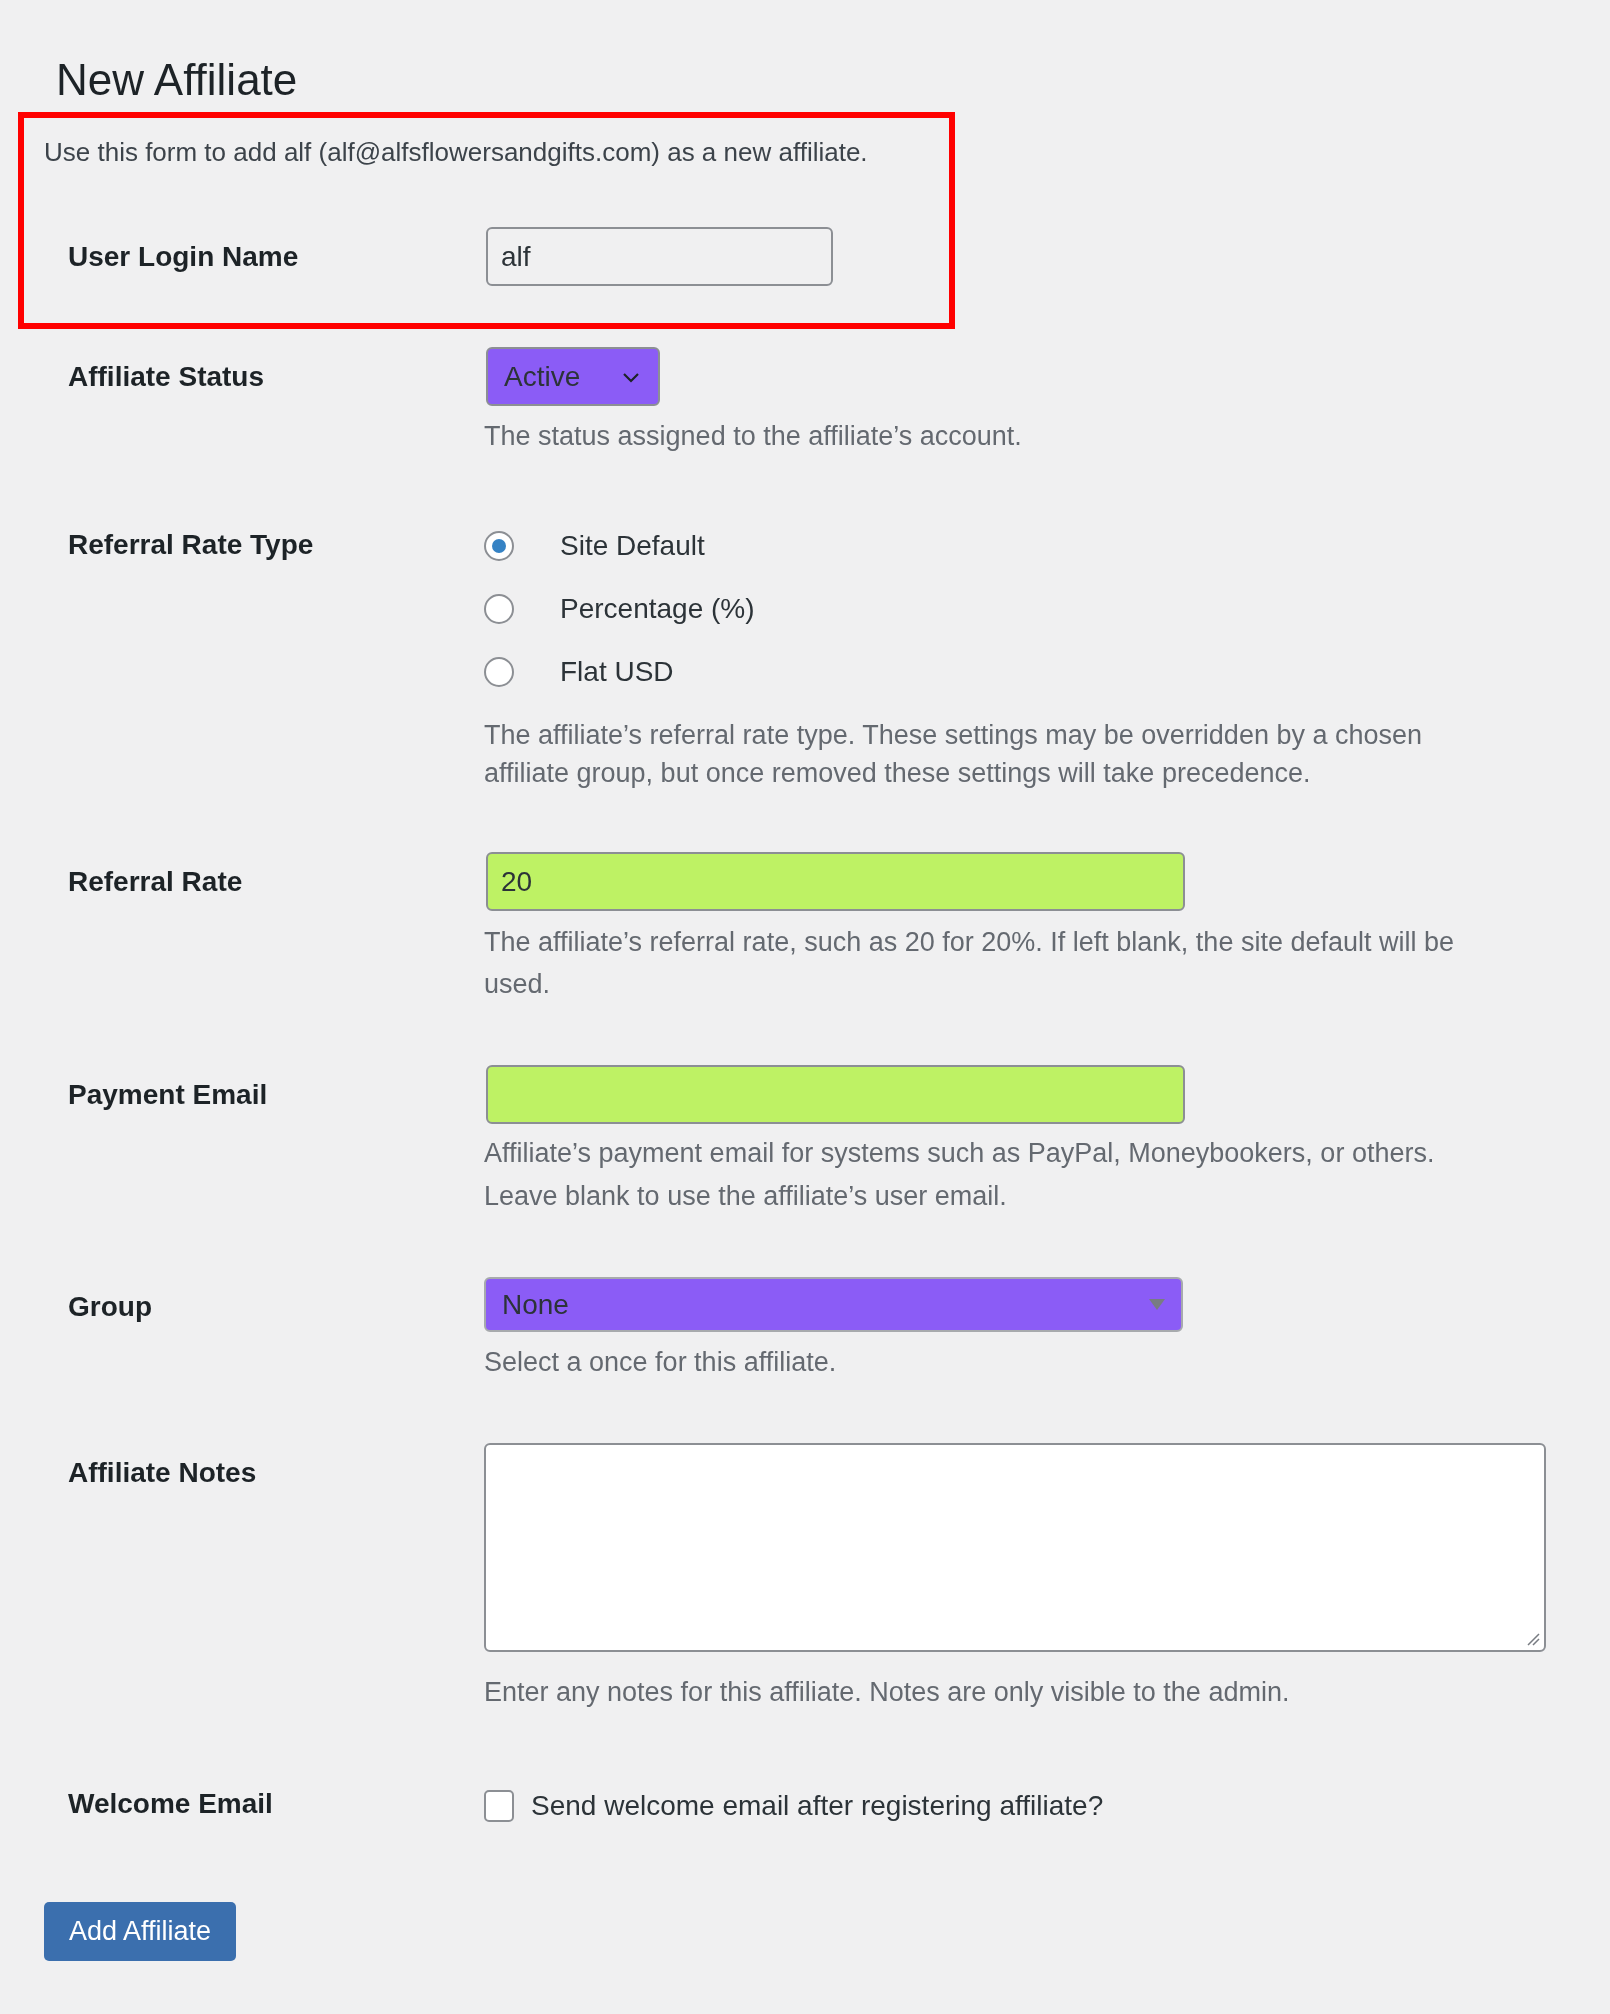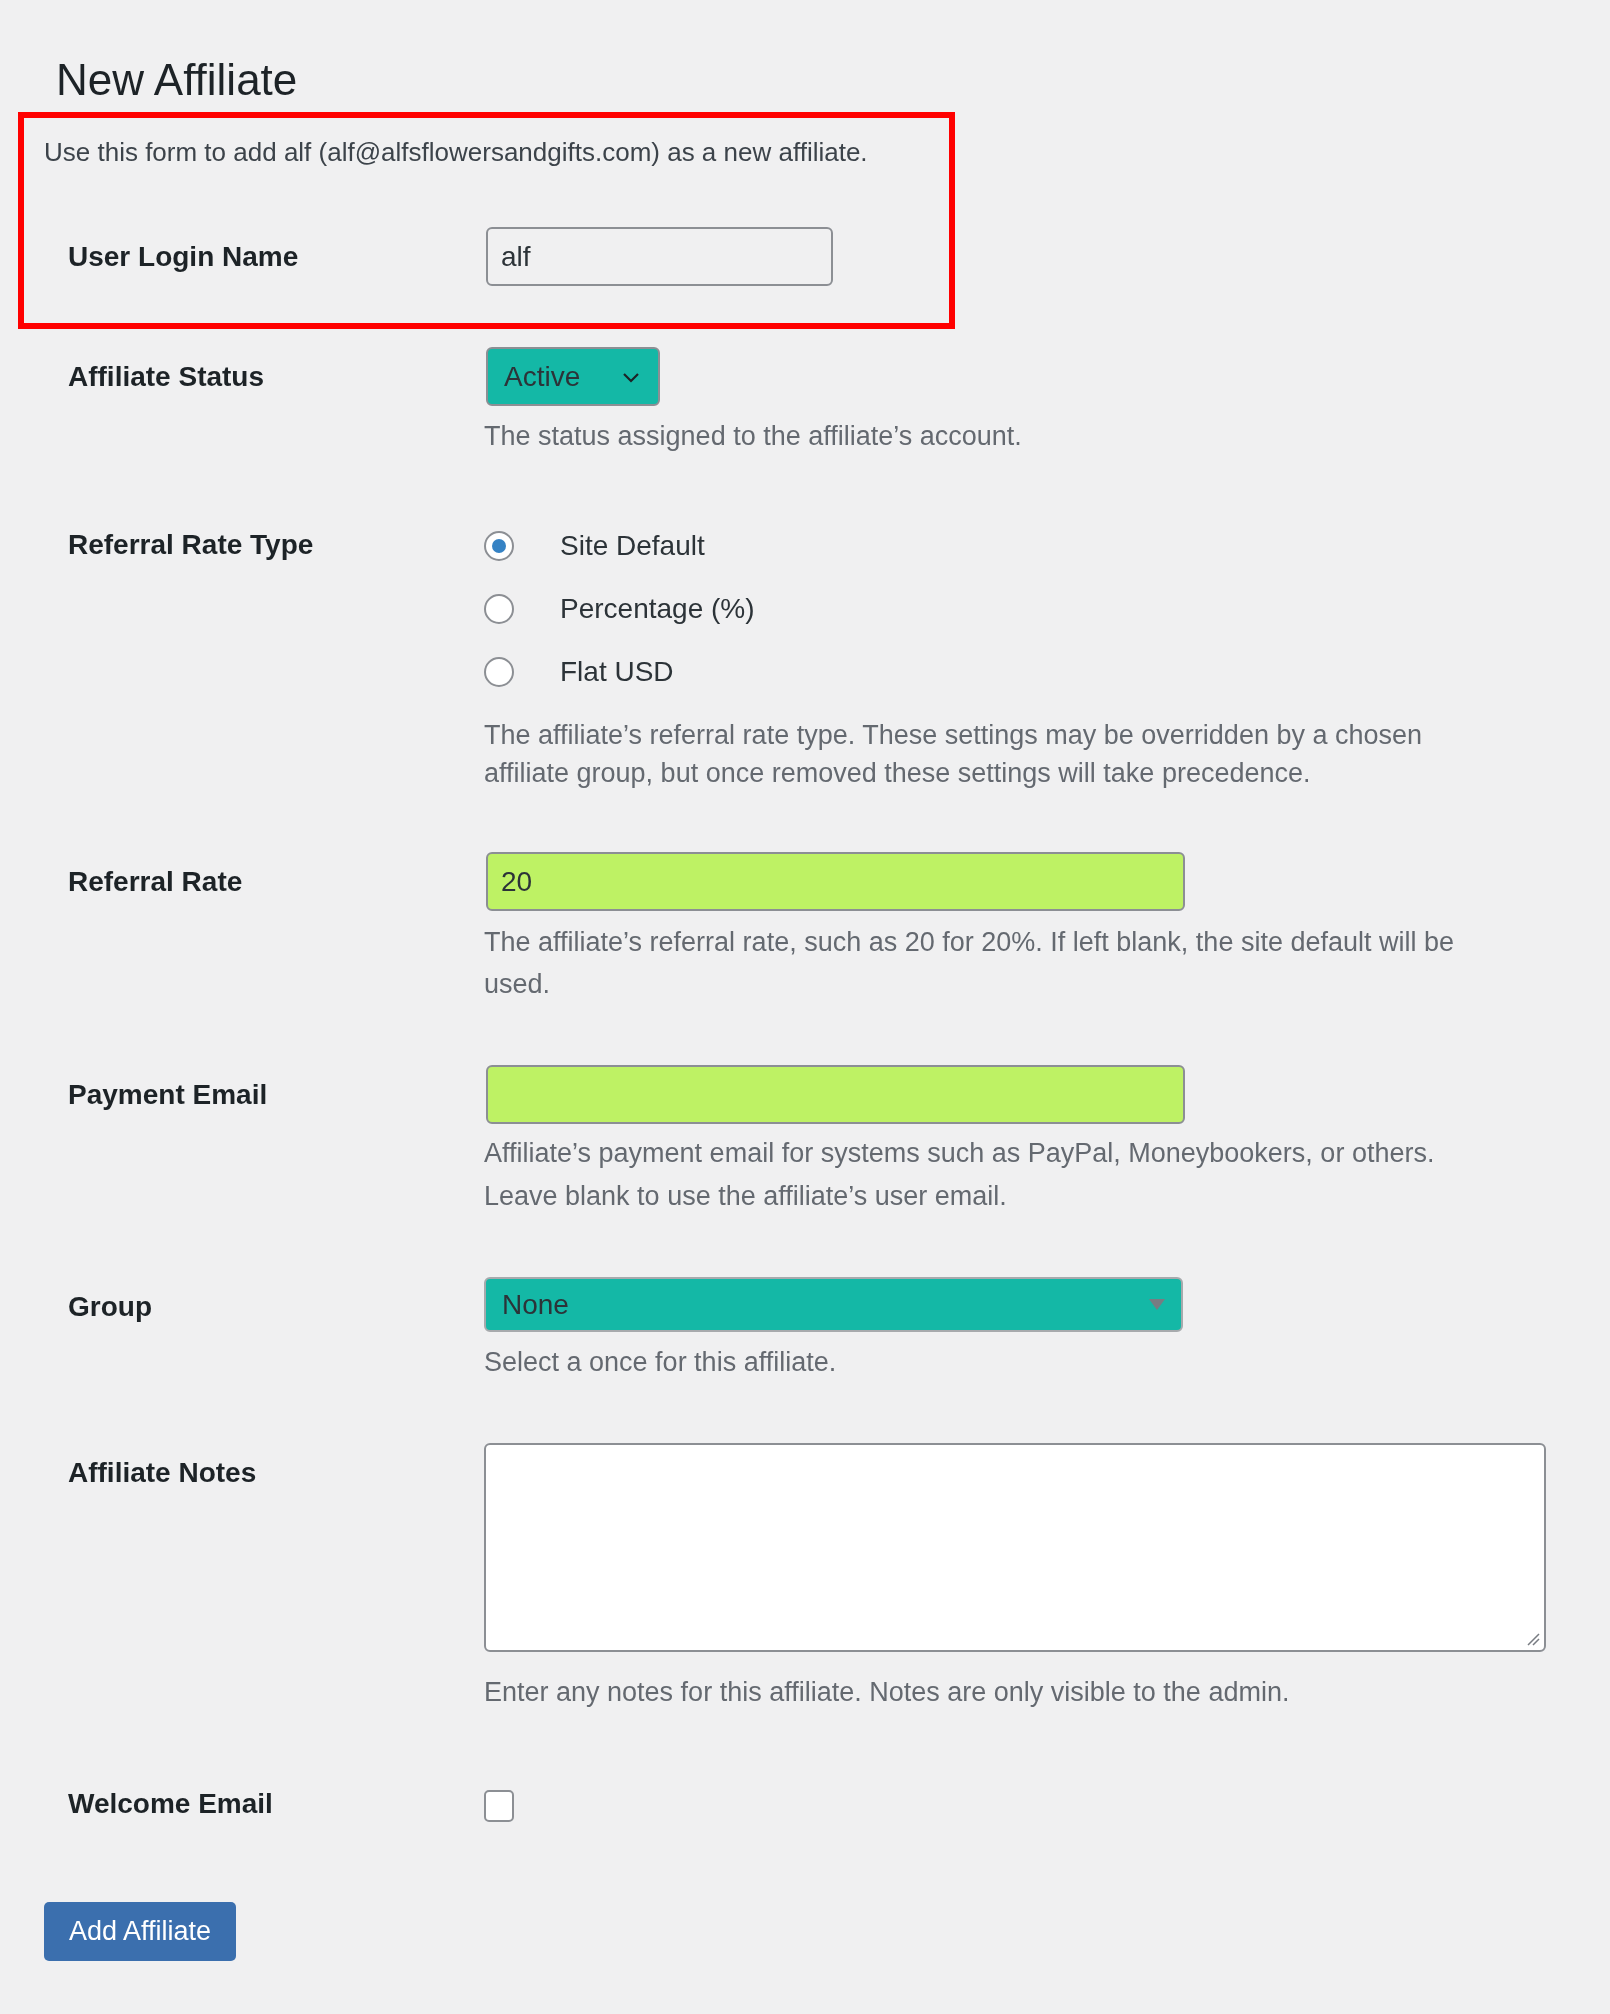--- a/index.html
+++ b/index.html
@@ -11,21 +11,21 @@
     .title { left:44px; top:38px; font-size:44px; font-weight:400; color:#1d2327; line-height:60px; }
     .redbox { left:18px; top:112px; width:925px; height:205px; border:6px solid #ff0000; box-sizing:content-box; }
     .intro { left:44px; top:134px; font-size:26px; color:#3c434a; line-height:36px; }
     .label { left:44px; font-size:28px; font-weight:700; color:#1d2327; line-height:36px;margin-left:24px; }
     .input {
       background:#f0f0f1; border:2px solid #8c8f94; border-radius:6px; box-sizing:border-box;
       font-family:"Liberation Sans", sans-serif; font-size:28px; color:#2c3338; padding:0 13px; outline:none;
     }
     .input.white { background:#bef264; }
     .select {
-      background:#14b8a6; border:2px solid #8c8f94; border-radius:6px; box-sizing:border-box;
+      background:#8b5cf6; border:2px solid #8c8f94; border-radius:6px; box-sizing:border-box;
       font-size:28px; color:#2c3338; padding:0 16px; display:flex; align-items:center; justify-content:space-between;
       cursor:pointer;
     }
     .desc { left:484px; font-size:27px; color:#646970; line-height:40px; }
     .radio-row { left:484px; display:flex; align-items:center; height:40px; cursor:pointer;gap:29px; }
     .radio {
       width:30px; height:30px; border-radius:50%; border:2px solid #8c8f94; background:#fff;
       box-sizing:border-box; position:relative; margin-right:17px;
     }
     .radio.checked::after {
@@ -104,15 +104,16 @@
 <div class="abs textarea" style="left:484px; top:1443px; width:1062px; height:209px;">
   <svg class="grip" viewBox="0 0 14 14">
       <path d="M2 13 L13 2 M7 13 L13 7" stroke="#787c82" stroke-width="1.5"></path>
     </svg>
 </div>
 <div class="abs desc" style="top:1672px;">Enter any notes for this affiliate. Notes are only visible to the admin.</div>
 
 <div class="abs label" style="top:1786px;">Welcome Email</div>
 <div class="abs" style="left:484px; top:1786px; display:flex; align-items:center; height:40px; cursor:pointer;">
   <span class="checkbox"></span>
+  <span class="radio-label" style="margin-left:17px;">Send welcome email after registering affiliate?</span>
 </div>
 
 <button class="abs btn">Add Affiliate</button>
 
 </body></html>

